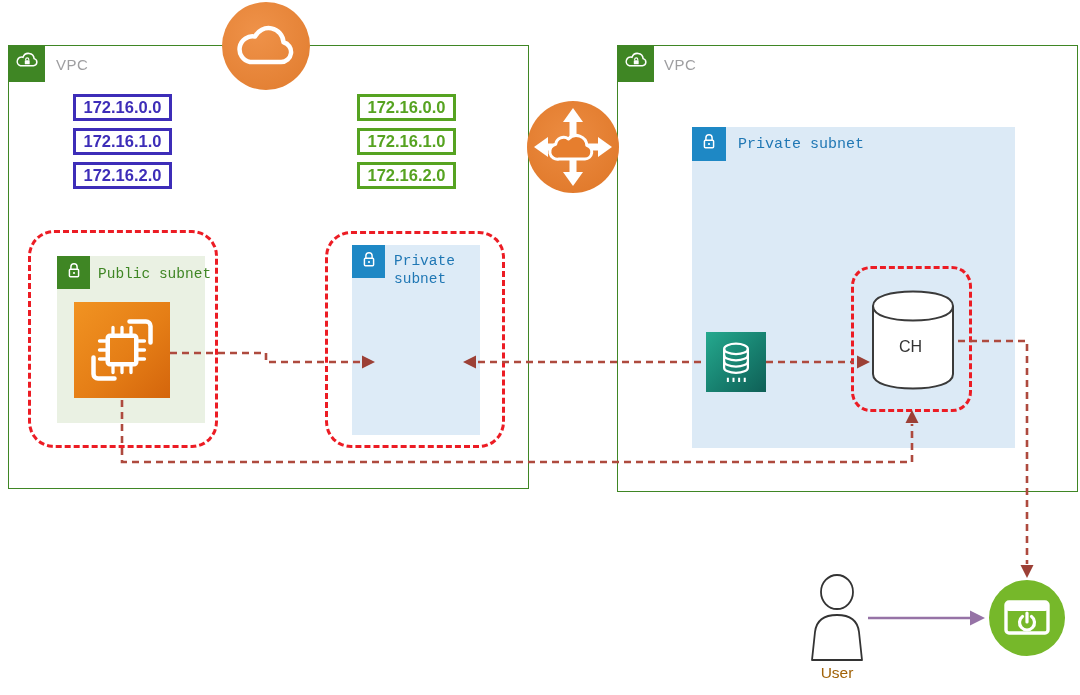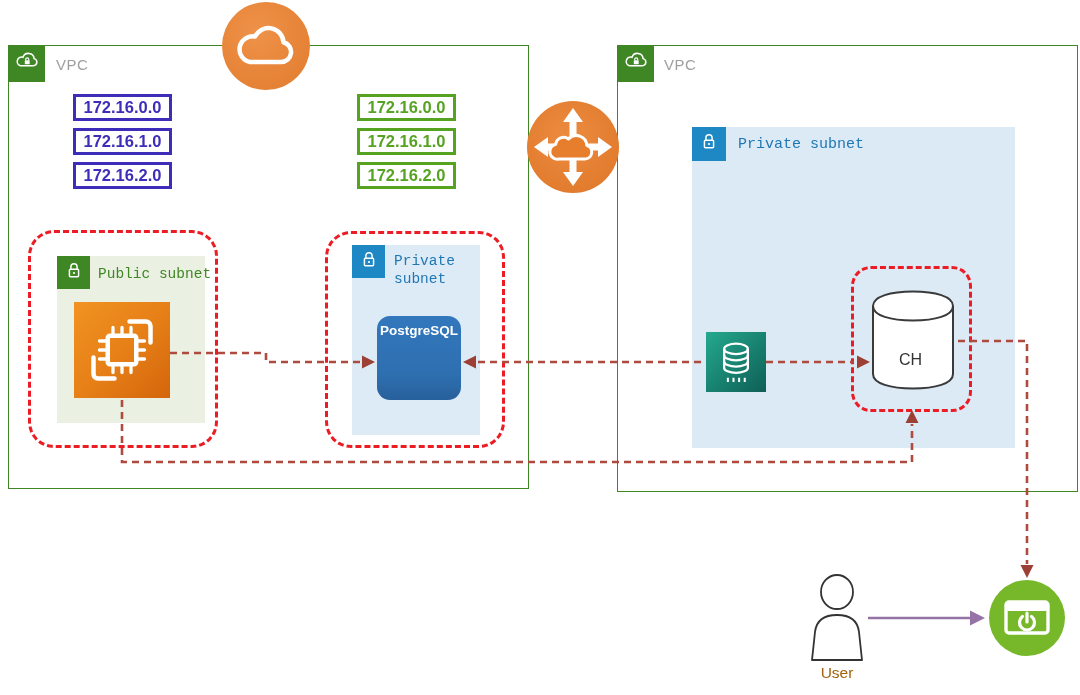--- a/index.html
+++ b/index.html
@@ -85,21 +85,20 @@
       <svg width="22" height="22" viewBox="0 0 24 24">
         <path d="M8.6 10 V7.6 a3.4 3.4 0 0 1 6.8 0 V10" stroke="#fff" stroke-width="1.6" fill="none"></path>
         <rect x="7" y="10" width="10" height="8.3" rx="1.1" stroke="#fff" stroke-width="1.6" fill="none"></rect>
         <circle cx="12" cy="14.2" r="1.2" fill="#fff"></circle>
       </svg>
     </span>
   </div>
   <div class="abs subnet-label" style="left:394px;top:252px;width:72px;color:#1F77B4;">Private subnet</div>
   <div class="abs red-rect" style="left:325px;top:231px;width:174px;height:211px;"></div>
 
-  <div class="abs pg-box" style="left:377px;top:316px;">PostgreSQL</div>
 
   <div class="abs vpc" style="left:617px;top:45px;width:459px;height:445px;"></div>
   <div class="abs vpc-tag" style="left:617px;top:45px;">
     <span>
       <svg width="28" height="28" viewBox="0 0 24 24">
         <path d="M6.3 15.2 h11.2 a3.1 3.1 0 0 0 .6-6.1 A4.9 4.9 0 0 0 8.6 7.9 A3.5 3.5 0 0 0 6.3 15.2 Z" fill="none" stroke="#fff" stroke-width="1.3"></path>
         <rect x="10.1" y="10.6" width="4.2" height="3.3" rx=".5" fill="#fff"></rect>
         <path d="M10.9 10.6 v-.9 a1.3 1.3 0 0 1 2.6 0 v.9" stroke="#fff" stroke-width="1" fill="none"></path>
       </svg>
     </span>
@@ -131,21 +130,21 @@
   </div>
 
   <div class="abs red-rect" style="left:851px;top:266px;width:115px;height:140px;border-radius:20px;"></div>
 
   <div class="abs node" style="left:869px;top:286px;">
     <svg width="88" height="124" viewBox="0 0 88 124">
       <path d="M4,20 c0,-9.7 17.9,-14.5 40,-14.5 s40,4.8 40,14.5 l0,68 c0,9.7 -17.9,14.5 -40,14.5 s-40,-4.8 -40,-14.5 Z" fill="#fff" stroke="#3a3a3a" stroke-width="2"></path>
       <path d="M4,20 c0,9.7 17.9,14.5 40,14.5 s40,-4.8 40,-14.5" fill="none" stroke="#3a3a3a" stroke-width="2"></path>
     </svg>
   </div>
-  <div class="abs ch-label" style="left:899px;top:351px;">CH</div>
+  <div class="abs ch-label" style="left:899px;top:338px;">CH</div>
 
   <svg id="connectors" class="abs" style="left:0;top:0;" width="1080" height="695">
     <g stroke="#AE4A3E" stroke-width="2.6" fill="none" stroke-dasharray="7 5">
       <path d="M170,353 H266 V362 H360"></path>
       <path d="M478,362 H854"></path>
       <path d="M122,400 V462 H912 V424"></path>
       <path d="M958,341 H1027 V564"></path>
     </g>
     <g fill="#9C4036" stroke="none">
       <polygon points="375,362 362,355.5 362,368.5"></polygon>

